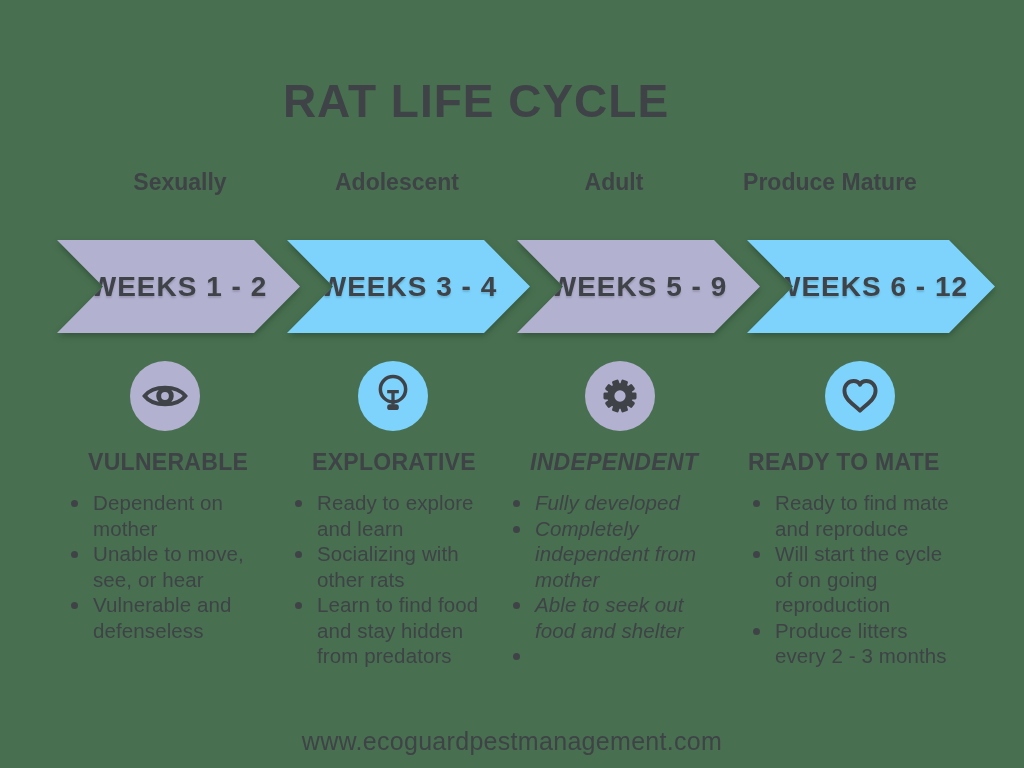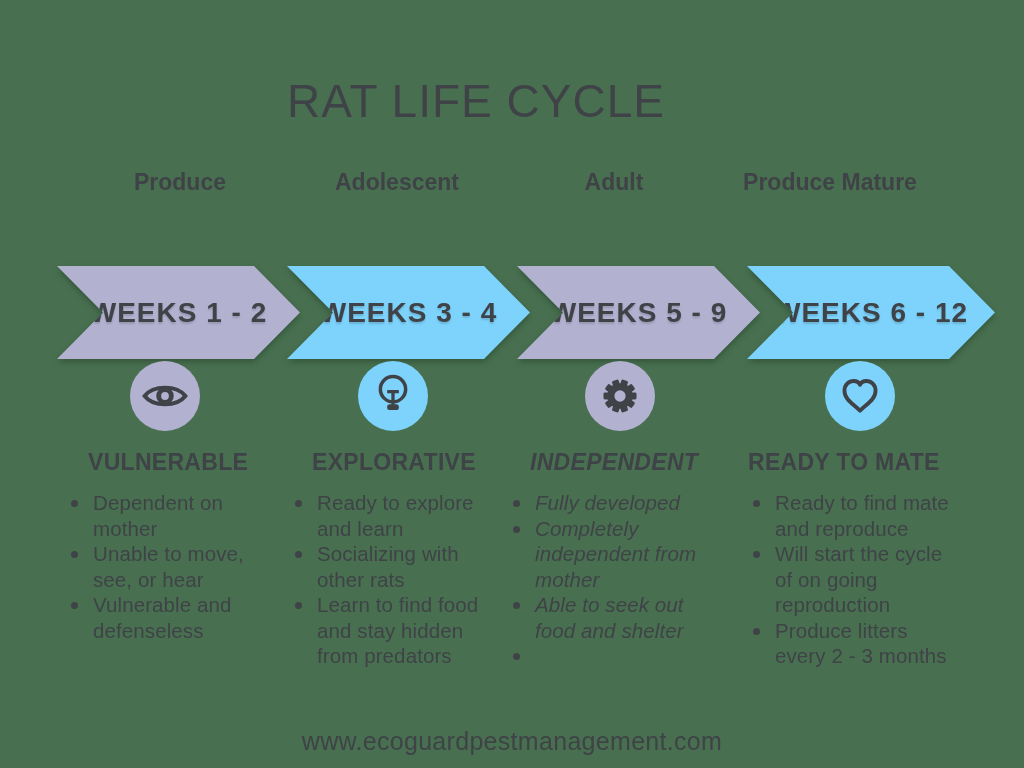--- a/index.html
+++ b/index.html
@@ -8,21 +8,21 @@
     background: #487050;
     font-family: "Liberation Sans", sans-serif;
     color: #3f4347;
     overflow: hidden;
   }
   #canvas { position: relative; width: 1024px; height: 768px; }
 
   .title {
     position: absolute; top: 74px; left: 0; width: 952px;
     text-align: center;
-    font-size: 46px; font-weight: normal; letter-spacing: 1px;
+    font-size: 46px; font-weight: bold; letter-spacing: 1px;
   }
 
   .stage-label {
     position: absolute; top: 169px; width: 240px;
     text-align: center; font-size: 23px; font-weight: bold;
   }
   .stage-label.s1 { left: 60px; }
   .stage-label.s2 { left: 277px; }
   .stage-label.s3 { left: 494px; }
   .stage-label.s4 { left: 710px; }
@@ -34,21 +34,20 @@
   .chev-wrap.c1 { left: 57px;  width: 243px; }
   .chev-wrap.c2 { left: 287px; width: 243px; }
   .chev-wrap.c3 { left: 517px; width: 243px; }
   .chev-wrap.c4 { left: 747px; width: 248px; }
   .chev {
     width: 100%; height: 100%;
     clip-path: polygon(0 0, calc(100% - 46px) 0, 100% 50%, calc(100% - 46px) 100%, 0 100%, 46px 50%);
     display: flex; align-items: center; justify-content: center;
     font-size: 28px; font-weight: bold; letter-spacing: 1px;
     text-shadow: 0 2px 2px rgba(0,0,0,0.15);
-    margin-top: 26px;
   }
   .purple { background: #b3b1d0; }
   .mint   { background: #7dd3fc; }
 
   .icon-circle {
     position: absolute; top: 361px; width: 70px; height: 70px;
     border-radius: 50%;
     display: flex; align-items: center; justify-content: center;
   }
   .icon-circle.i1 { left: 130px; }
@@ -83,21 +82,21 @@
 
   svg .stroke { fill: none; stroke: #3f4347; }
 </style>
 </head>
 <body>
 
 <div id="canvas">
 
   <div class="title">RAT LIFE CYCLE</div>
 
-  <div class="stage-label s1">Produce</div>
+  <div class="stage-label s1">Sexually</div>
   <div class="stage-label s2">Adolescent</div>
   <div class="stage-label s3">Adult</div>
   <div class="stage-label s4">Produce Mature</div>
 
   <div class="chev-wrap c1">
     <div class="chev purple">WEEKS 1 - 2</div>
   </div>
   <div class="chev-wrap c2">
     <div class="chev mint">WEEKS 3 - 4</div>
   </div>

